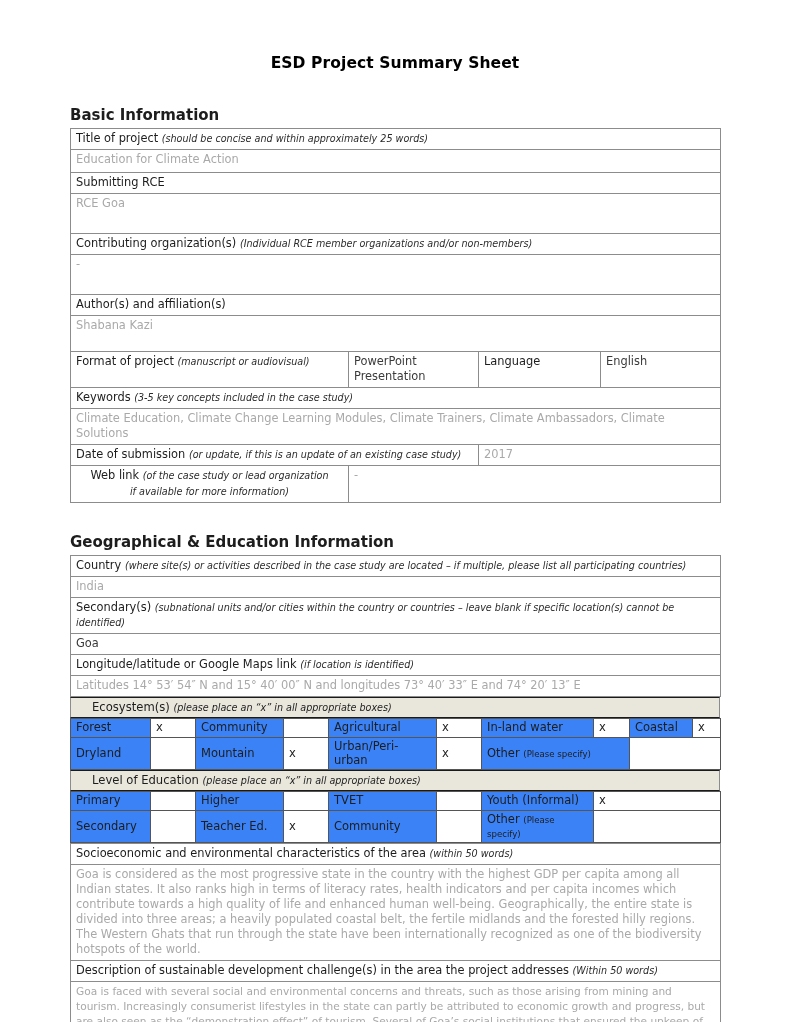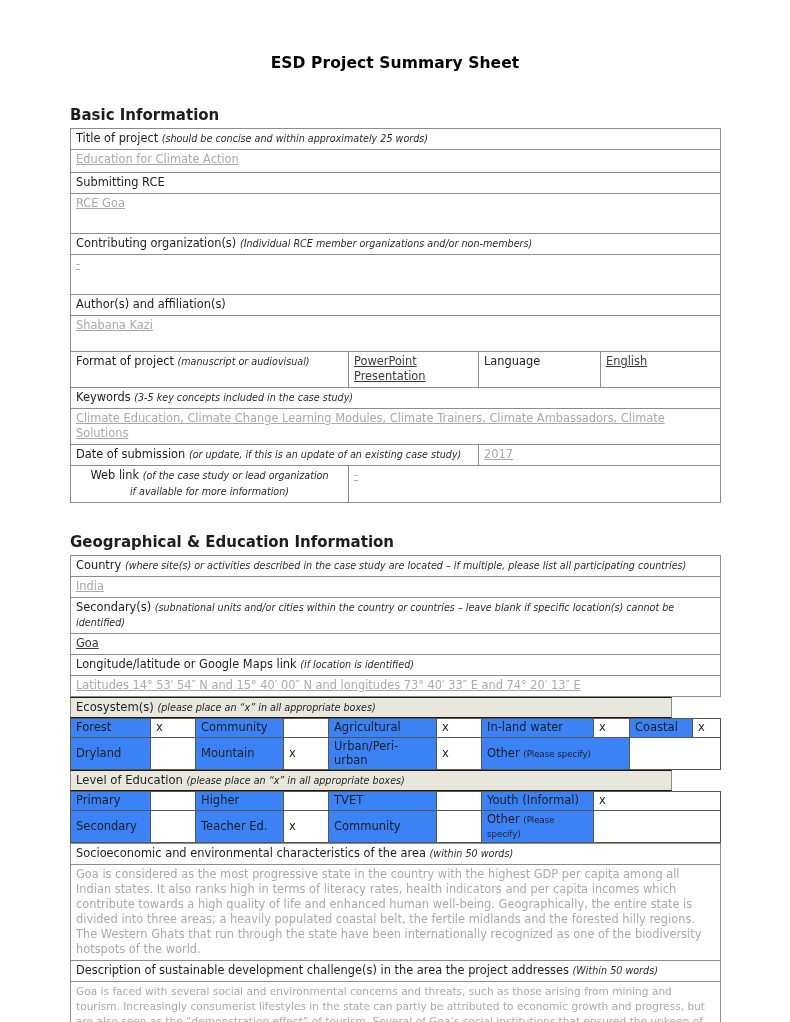--- a/index.html
+++ b/index.html
@@ -62,21 +62,20 @@
   td.lbl.nobt { border-top: 1px solid #8c8c8c; }
   td.lbl i, .hint {
     font-style: italic;
     font-size: 9.6px;
     color: #2b2b2b;
   }
   td.val {
     color: #a9a9a9;
     font-size: 11.6px;
     background: #ffffff;
-    text-decoration: underline;
   }
   td.val.dark { color: #3a3a3a; }
   td.val.tall   { height: 23px; }
   td.val.tall2  { height: 40px; }
   td.val.tall3  { height: 36px; }
   td.para {
     color: #a9a9a9;
     font-size: 11.3px;
     line-height: 1.45;
     padding: 3px 6px 5px 6px;
@@ -103,23 +102,23 @@
   table.grid td.g-box { background: #ffffff; }
   table.grid td.g-lbl .sub {
     font-size: 8.6px;
   }
   .band {
     background: #e9e6dc;
     border-top: 1.6px solid #1a1a1a;
     border-bottom: 1.6px solid #1a1a1a;
     border-left: 1px solid #8c8c8c;
     border-right: 1px solid #8c8c8c;
-    width: 602px;
+    width: 650px;
     font-size: 11.6px;
-    padding: 2px 5px 3px 5px;
+    padding: 2px 5px 3px 21px;
     color: #1d1d1d;
   }
   .band i { font-style: italic; font-size: 9.6px; }
   .nowrap { white-space: nowrap; }
 </style>
 </head>
 <body>
 
 <div class="page">
 

